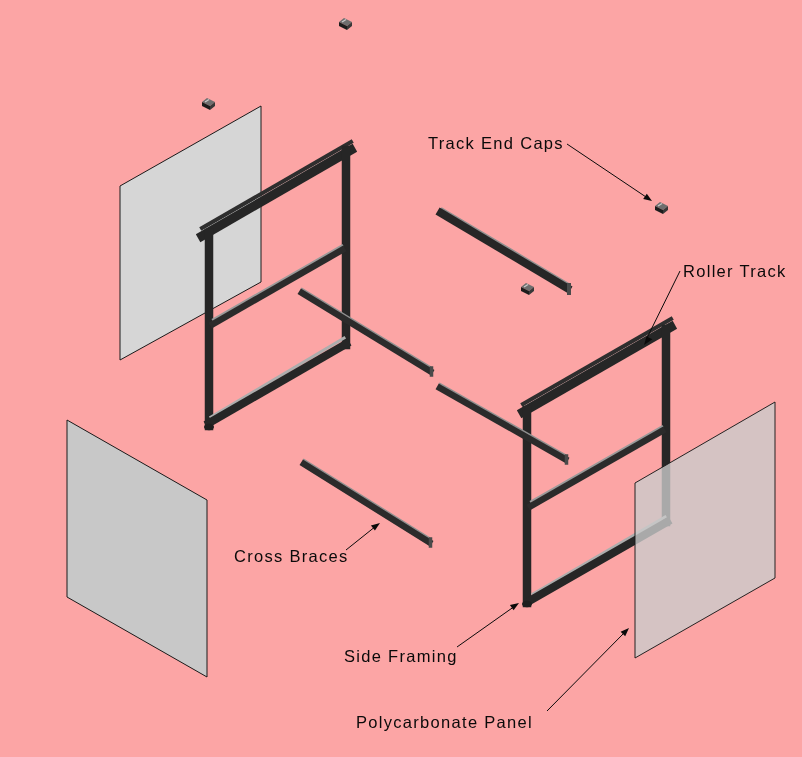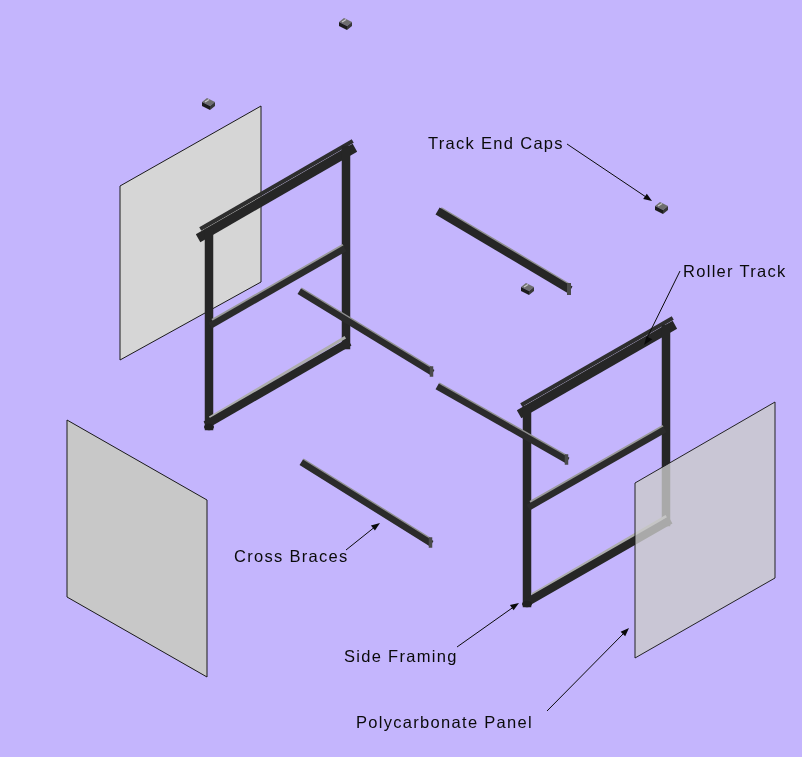--- a/index.html
+++ b/index.html
@@ -8,21 +8,21 @@
     width: 802px;
     height: 757px;
     background: #ffffff;
     overflow: hidden;
     font-family: "Liberation Sans", sans-serif;
   }
   .stage {
     position: relative;
     width: 802px;
     height: 757px;
-    background: #c4b5fd;
+    background: #fca5a5;
   }
   svg { display: block; }
   .callout-text {
     font-family: "Liberation Sans", "DejaVu Sans", sans-serif;
     font-size: 16.5px;
     letter-spacing: 1.3px;
     fill: #0a0a0a;
     font-weight: 400;
   }
   .leader { stroke: #0a0a0a; stroke-width: 1; fill: none; }

